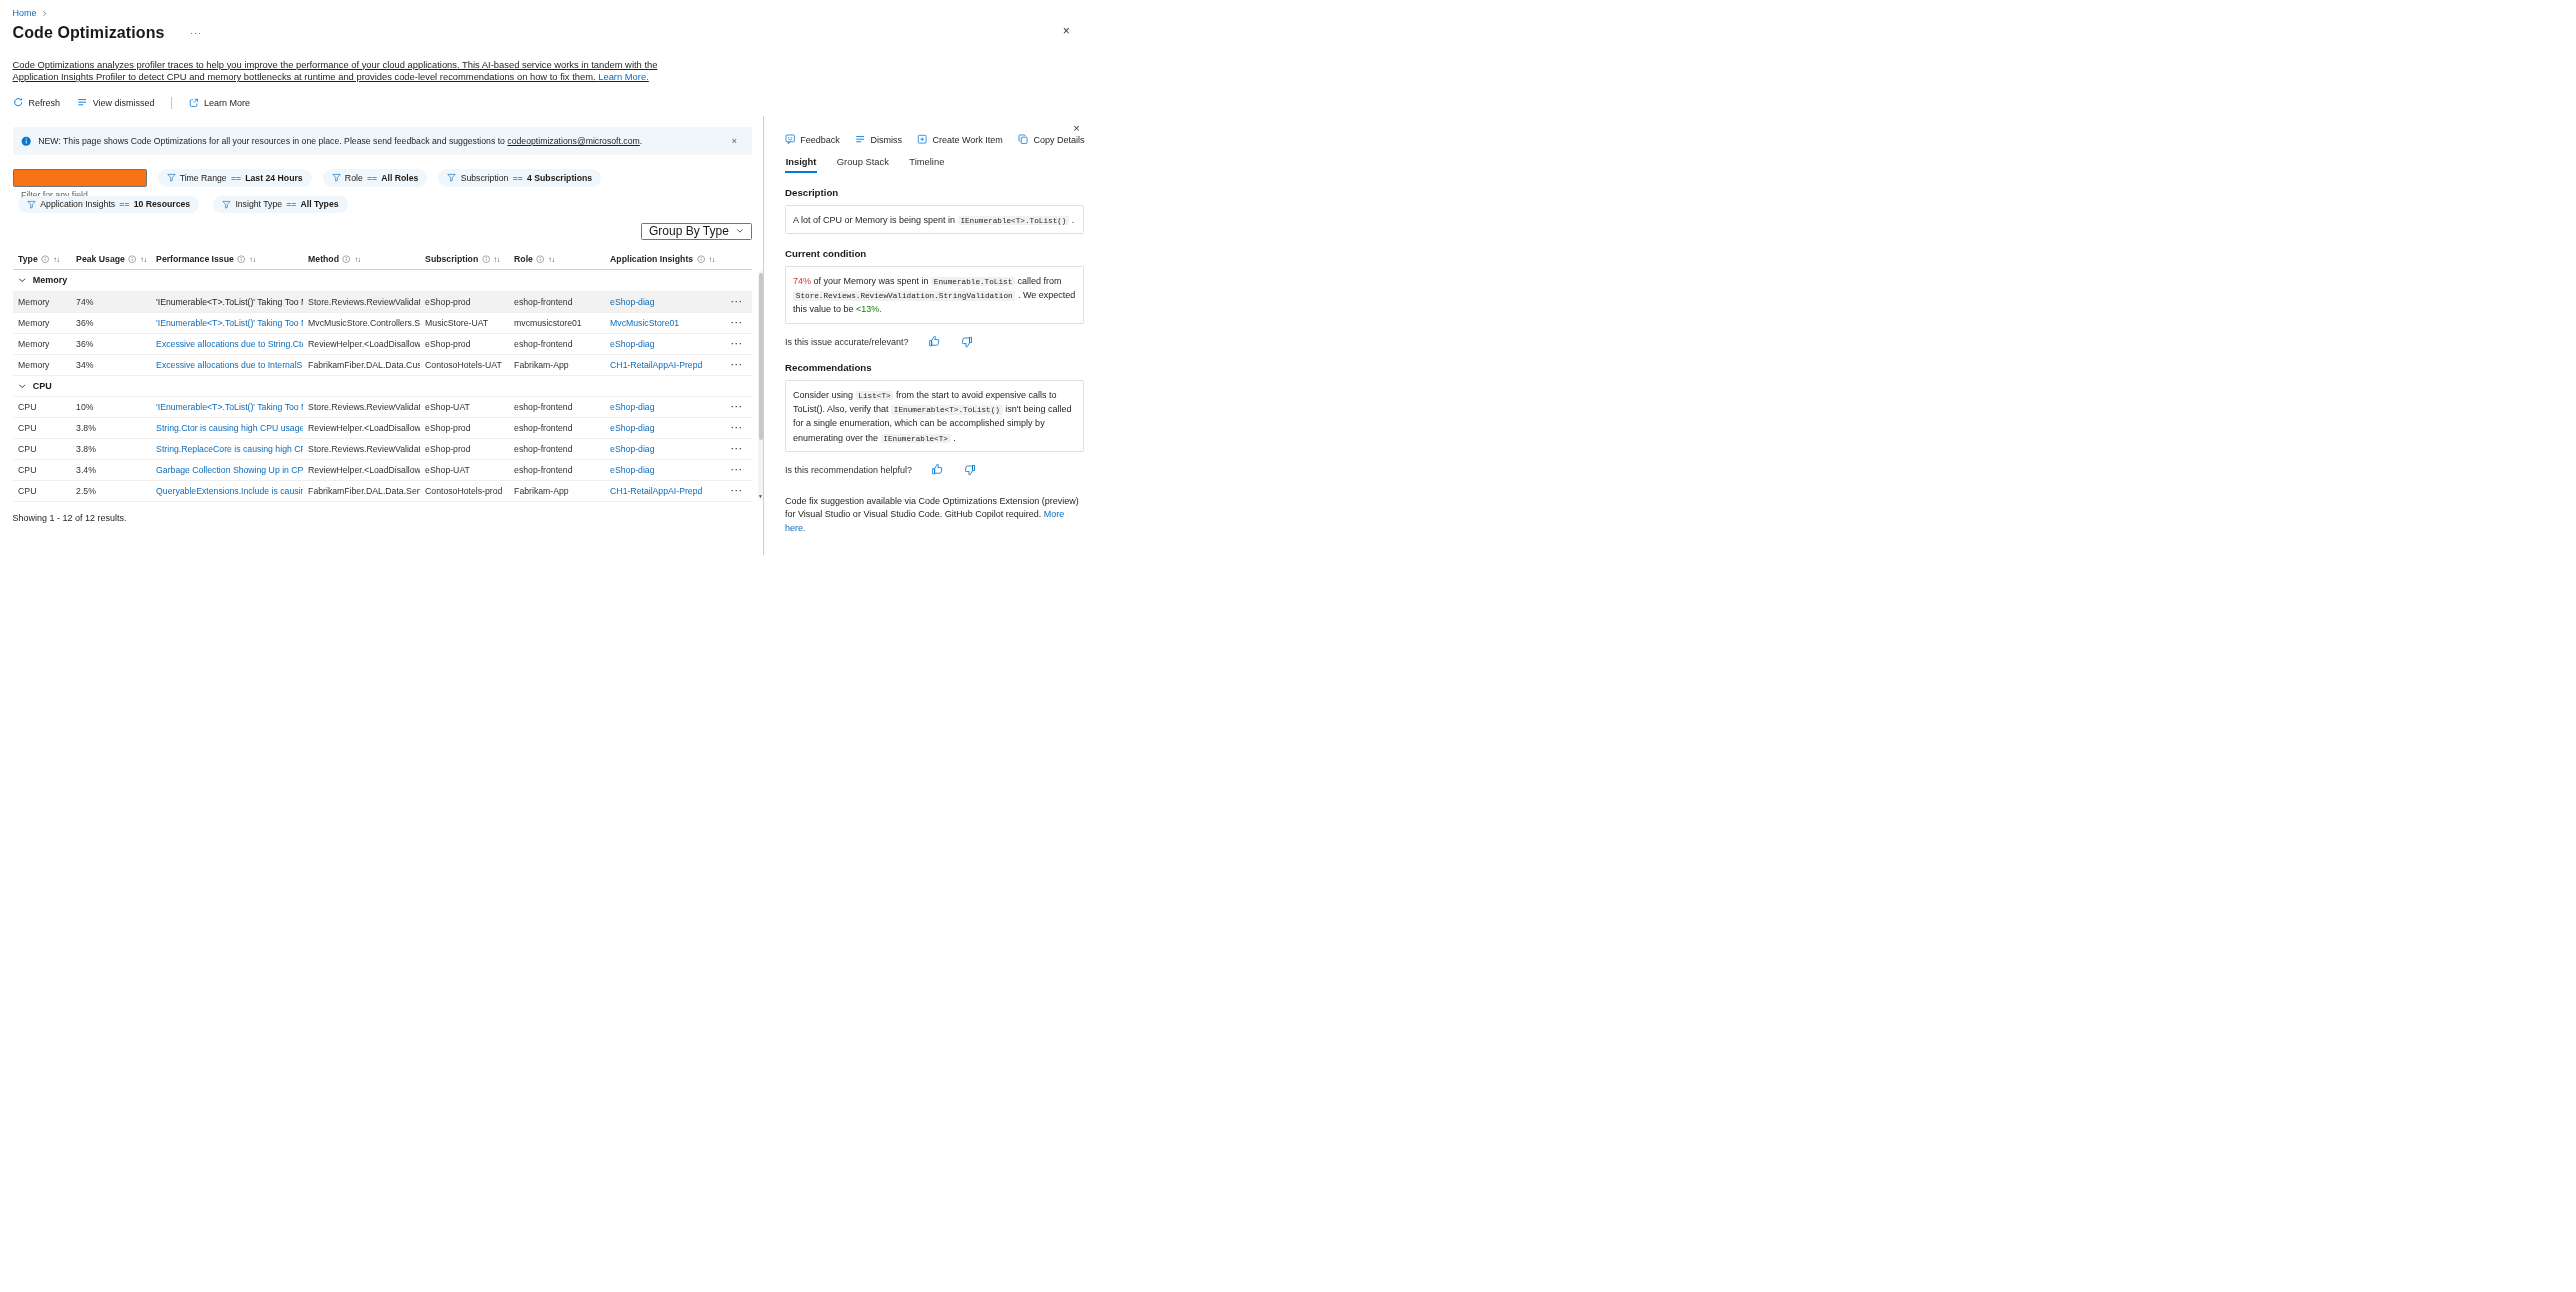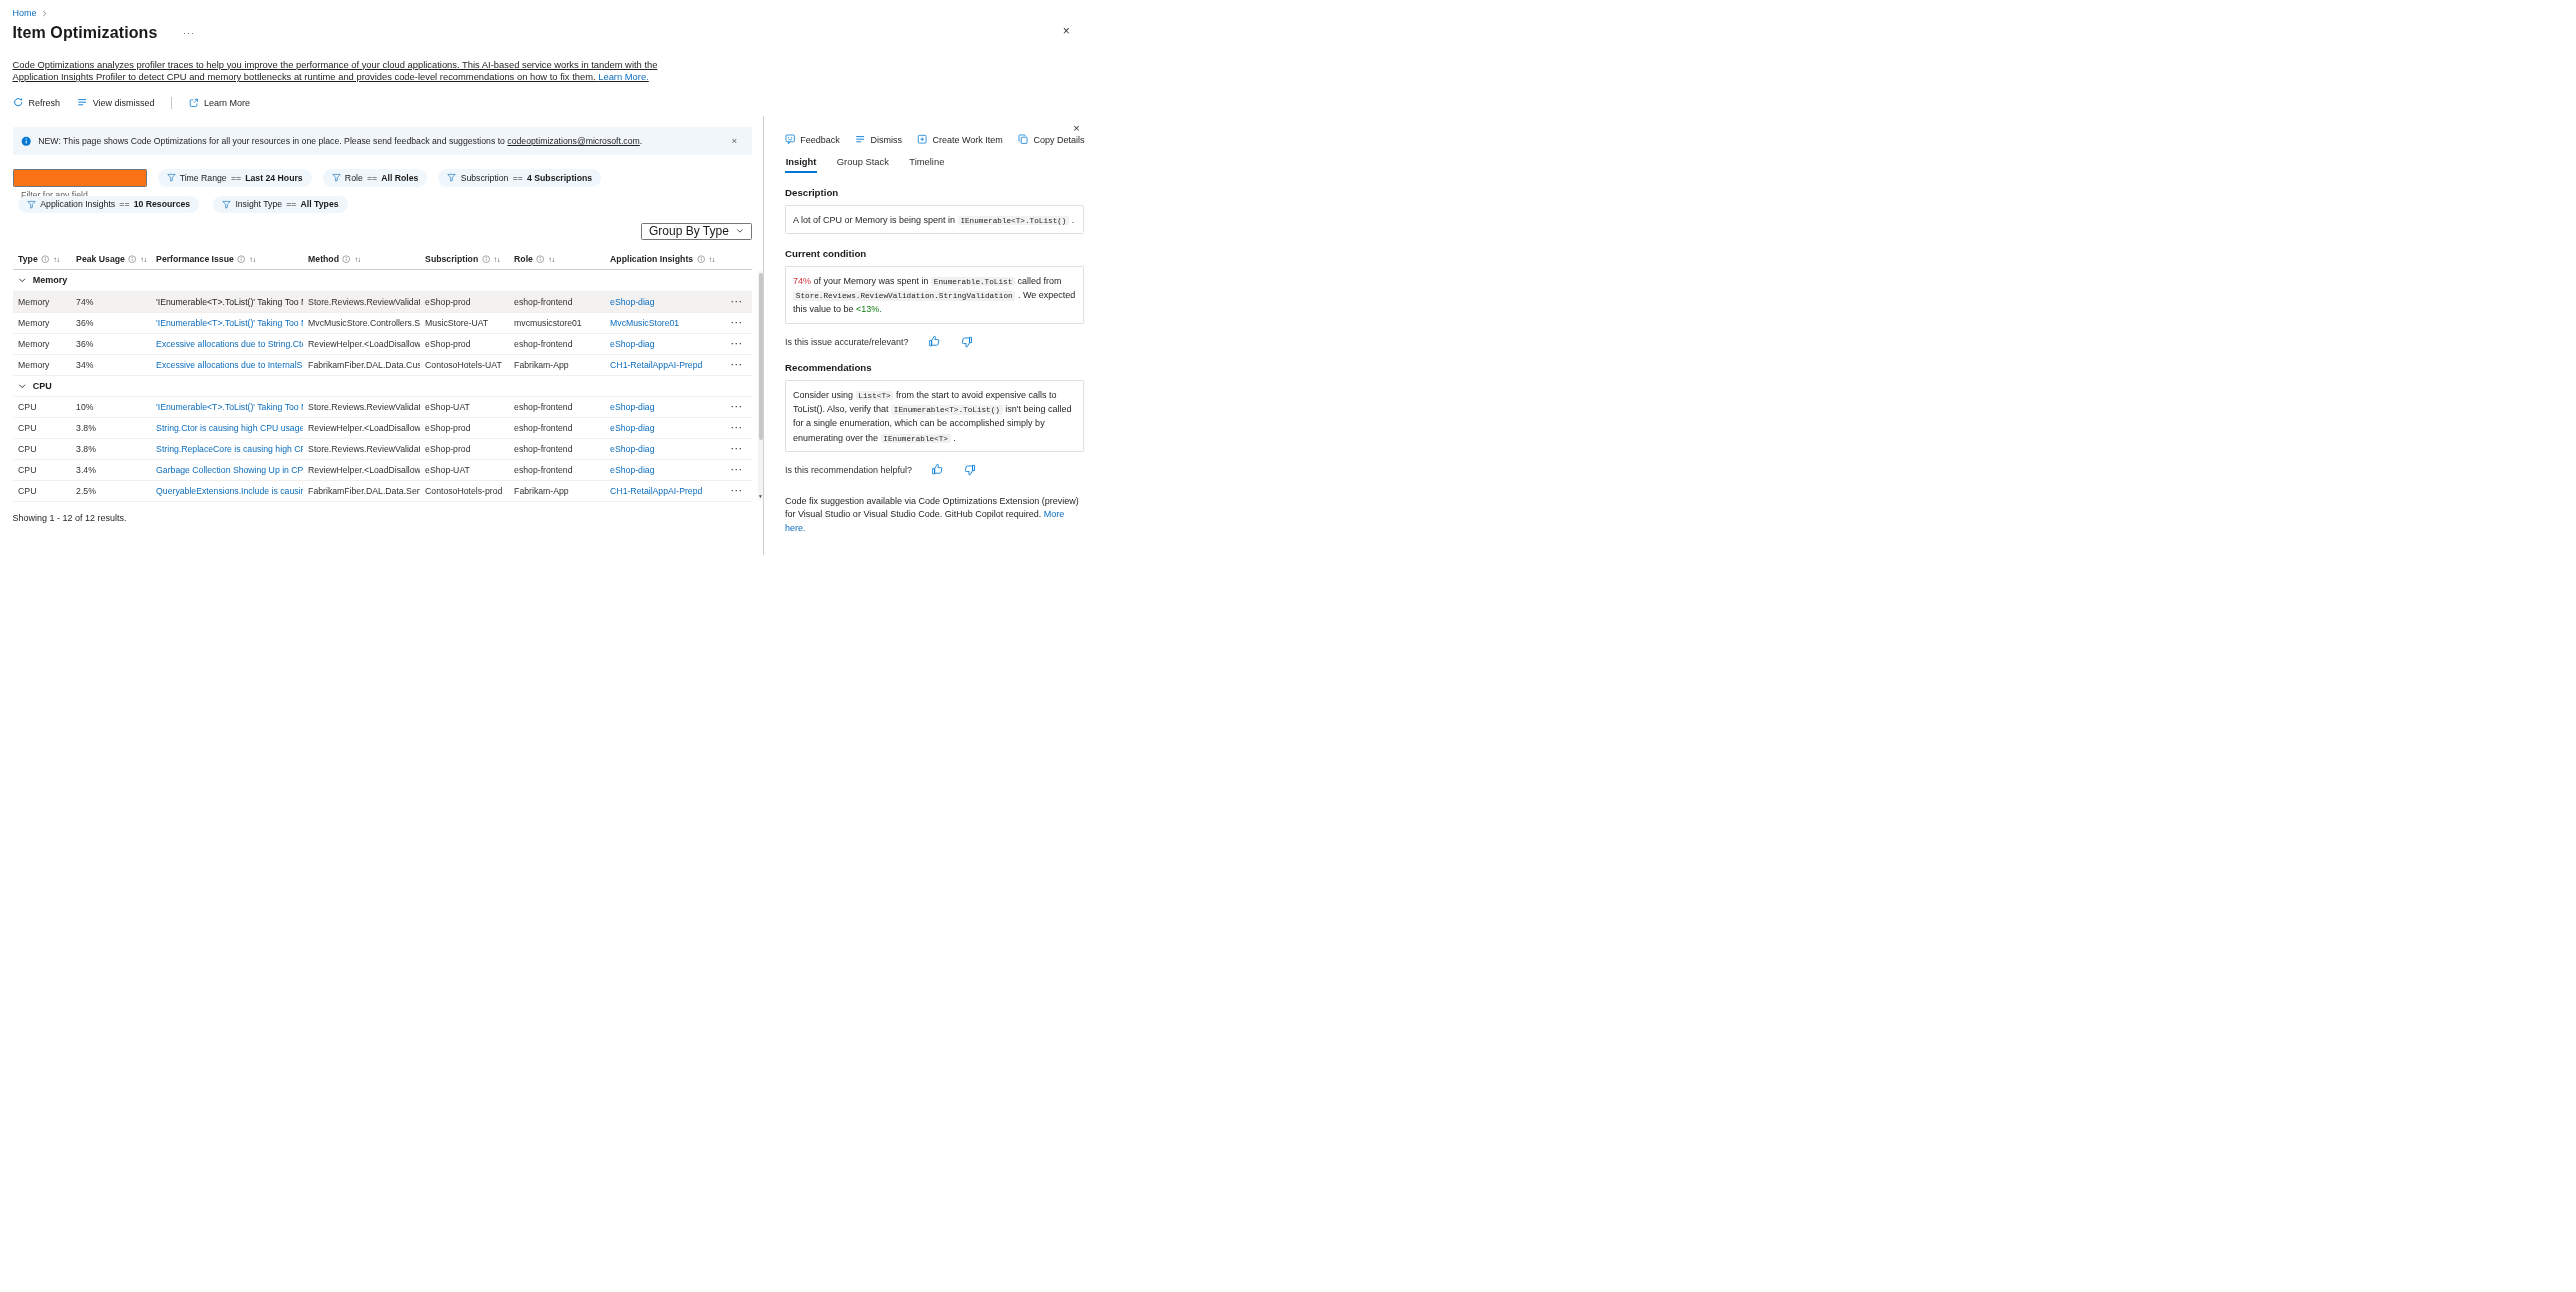--- a/index.html
+++ b/index.html
@@ -91,21 +91,21 @@
 <div class="page">
 
   <div class="breadcrumb">
     <a>Home</a>
     <svg width="7" height="7" viewBox="0 0 12 12">
         <path d="M4 1.8l4.2 4.2L4 10.2" fill="none" stroke="#605e5c" stroke-width="1.3"></path>
       </svg>
   </div>
 
   <div class="title-row">
-    <h1>Item Optimizations</h1>
+    <h1>Code Optimizations</h1>
     <button class="title-more">···</button>
   </div>
   <button class="page-close">×</button>
 
   <p class="intro"><span>Code Optimizations analyzes profiler traces to help you improve the performance of your cloud applications. This AI-based service works in tandem with the Application Insights Profiler to detect CPU and memory bottlenecks at runtime and provides code-level recommendations on how to fix them. </span><a>Learn More.</a></p>
 
   <div class="cmdbar">
     <button class="cmd">
       <svg width="10.4" height="10.4" viewBox="0 0 16 16">
           <path d="M13.5 8a5.5 5.5 0 1 1-1.7-3.97" fill="none" stroke="#0078d4" stroke-width="1.5"></path>

